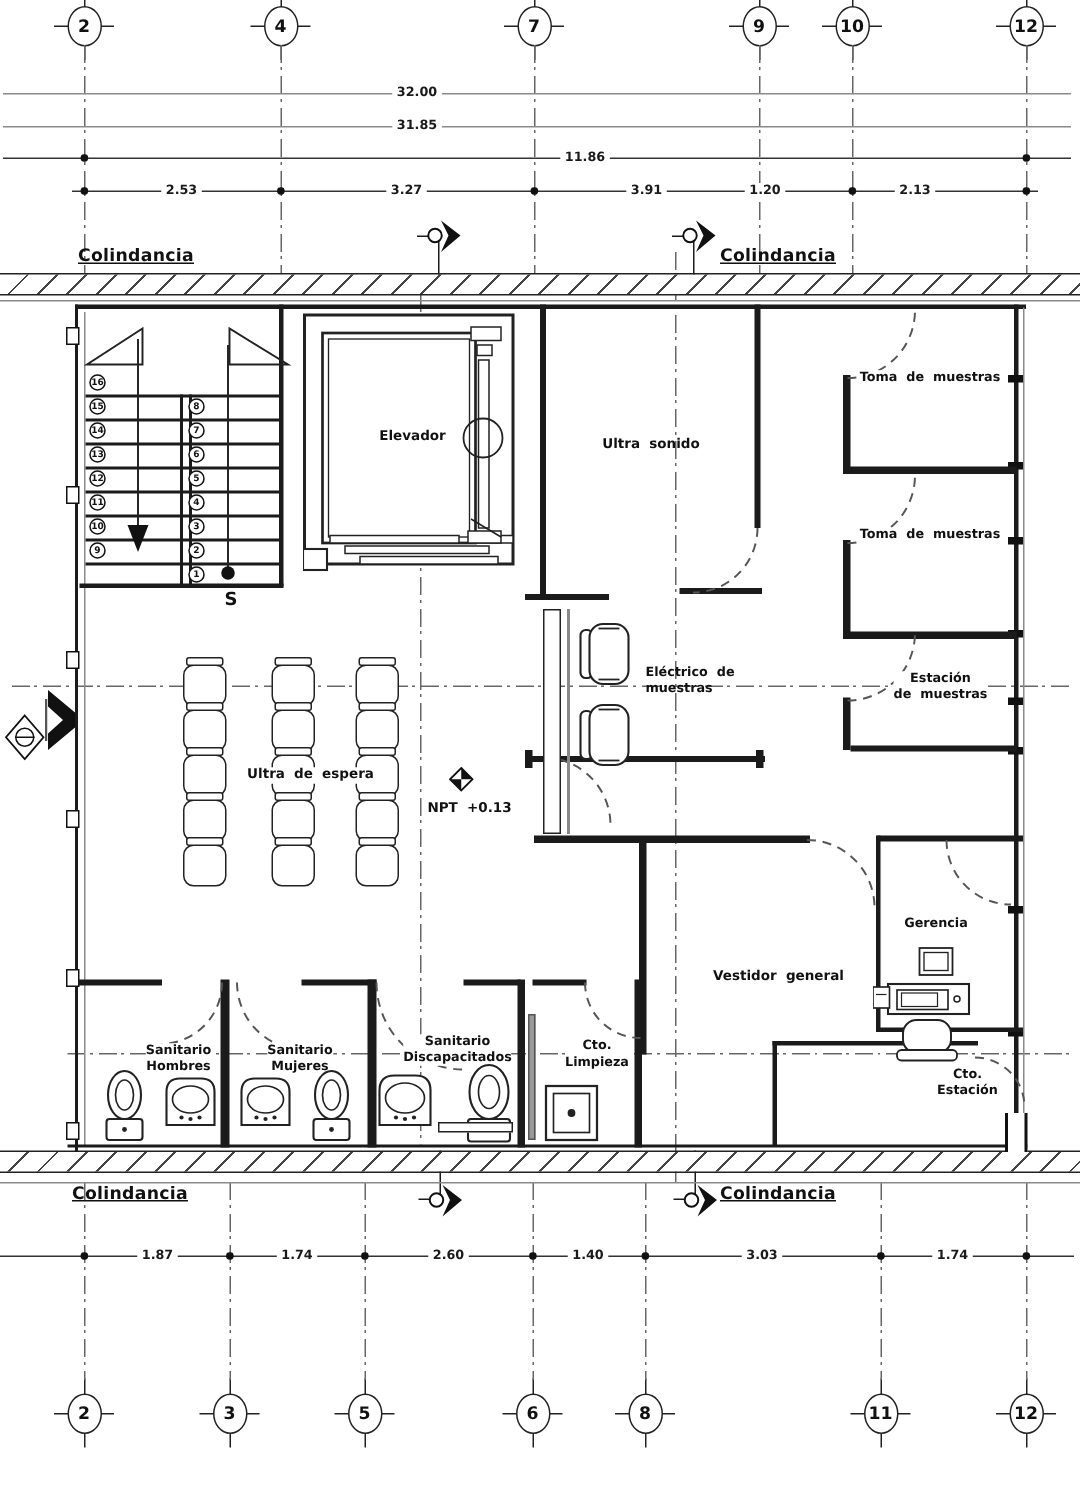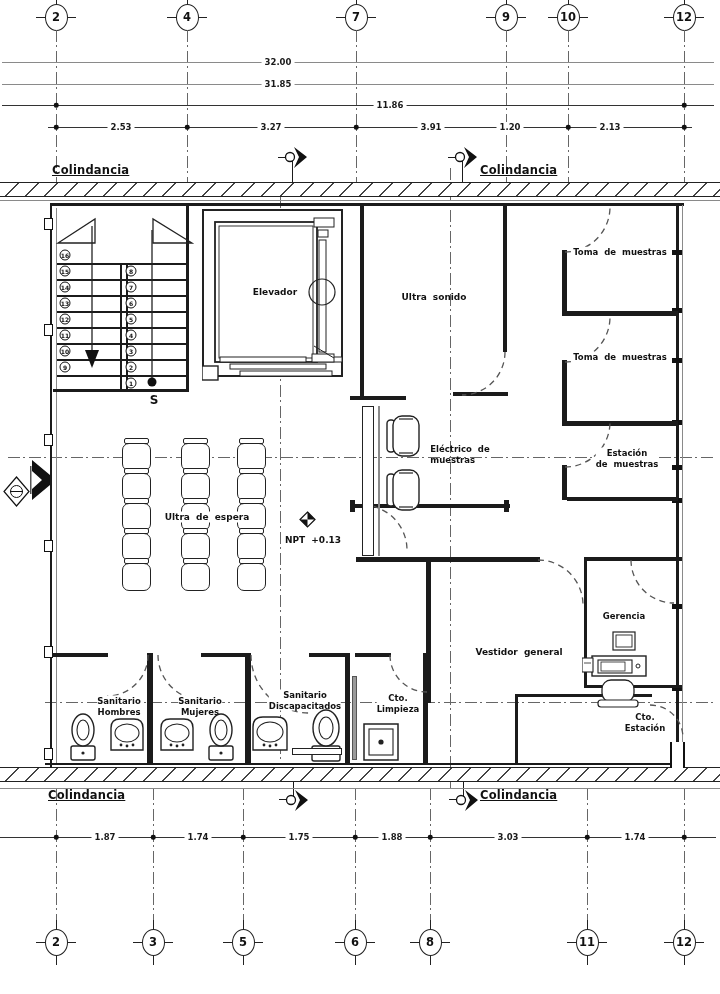--- a/index.html
+++ b/index.html
@@ -148,22 +148,22 @@
   <div class="dl" style="left:0px;top:837px;width:716px;background:#333"></div>
   <div class="nd" style="left:56px;top:837px"></div>
   <div class="nd" style="left:153px;top:837px"></div>
   <div class="nd" style="left:243px;top:837px"></div>
   <div class="nd" style="left:355px;top:837px"></div>
   <div class="nd" style="left:430px;top:837px"></div>
   <div class="nd" style="left:587px;top:837px"></div>
   <div class="nd" style="left:684px;top:837px"></div>
   <div class="dlab" style="left:105px;top:837px">1.87</div>
   <div class="dlab" style="left:198px;top:837px">1.74</div>
-  <div class="dlab" style="left:299px;top:837px">1.75</div>
-  <div class="dlab" style="left:392px;top:837px">1.88</div>
+  <div class="dlab" style="left:299px;top:837px">2.60</div>
+  <div class="dlab" style="left:392px;top:837px">1.40</div>
   <div class="dlab" style="left:508px;top:837px">3.03</div>
   <div class="dlab" style="left:635px;top:837px">1.74</div>
 
   <div class="w" style="left:292px;top:158px;width:1.3px;height:26px"></div>
   <div class="w" style="left:278px;top:157px;width:14px;height:1.3px"></div>
   <svg class="abs" style="left:283px;top:145px" width="26" height="26">
       <circle cx="7" cy="12" r="4.5" fill="#fff" stroke="#111" stroke-width="1.3"></circle>
       <polygon points="11,2 24,12 11,23 16,12" fill="#111"></polygon>
     </svg>
   <div class="w" style="left:462px;top:158px;width:1.3px;height:26px"></div>

